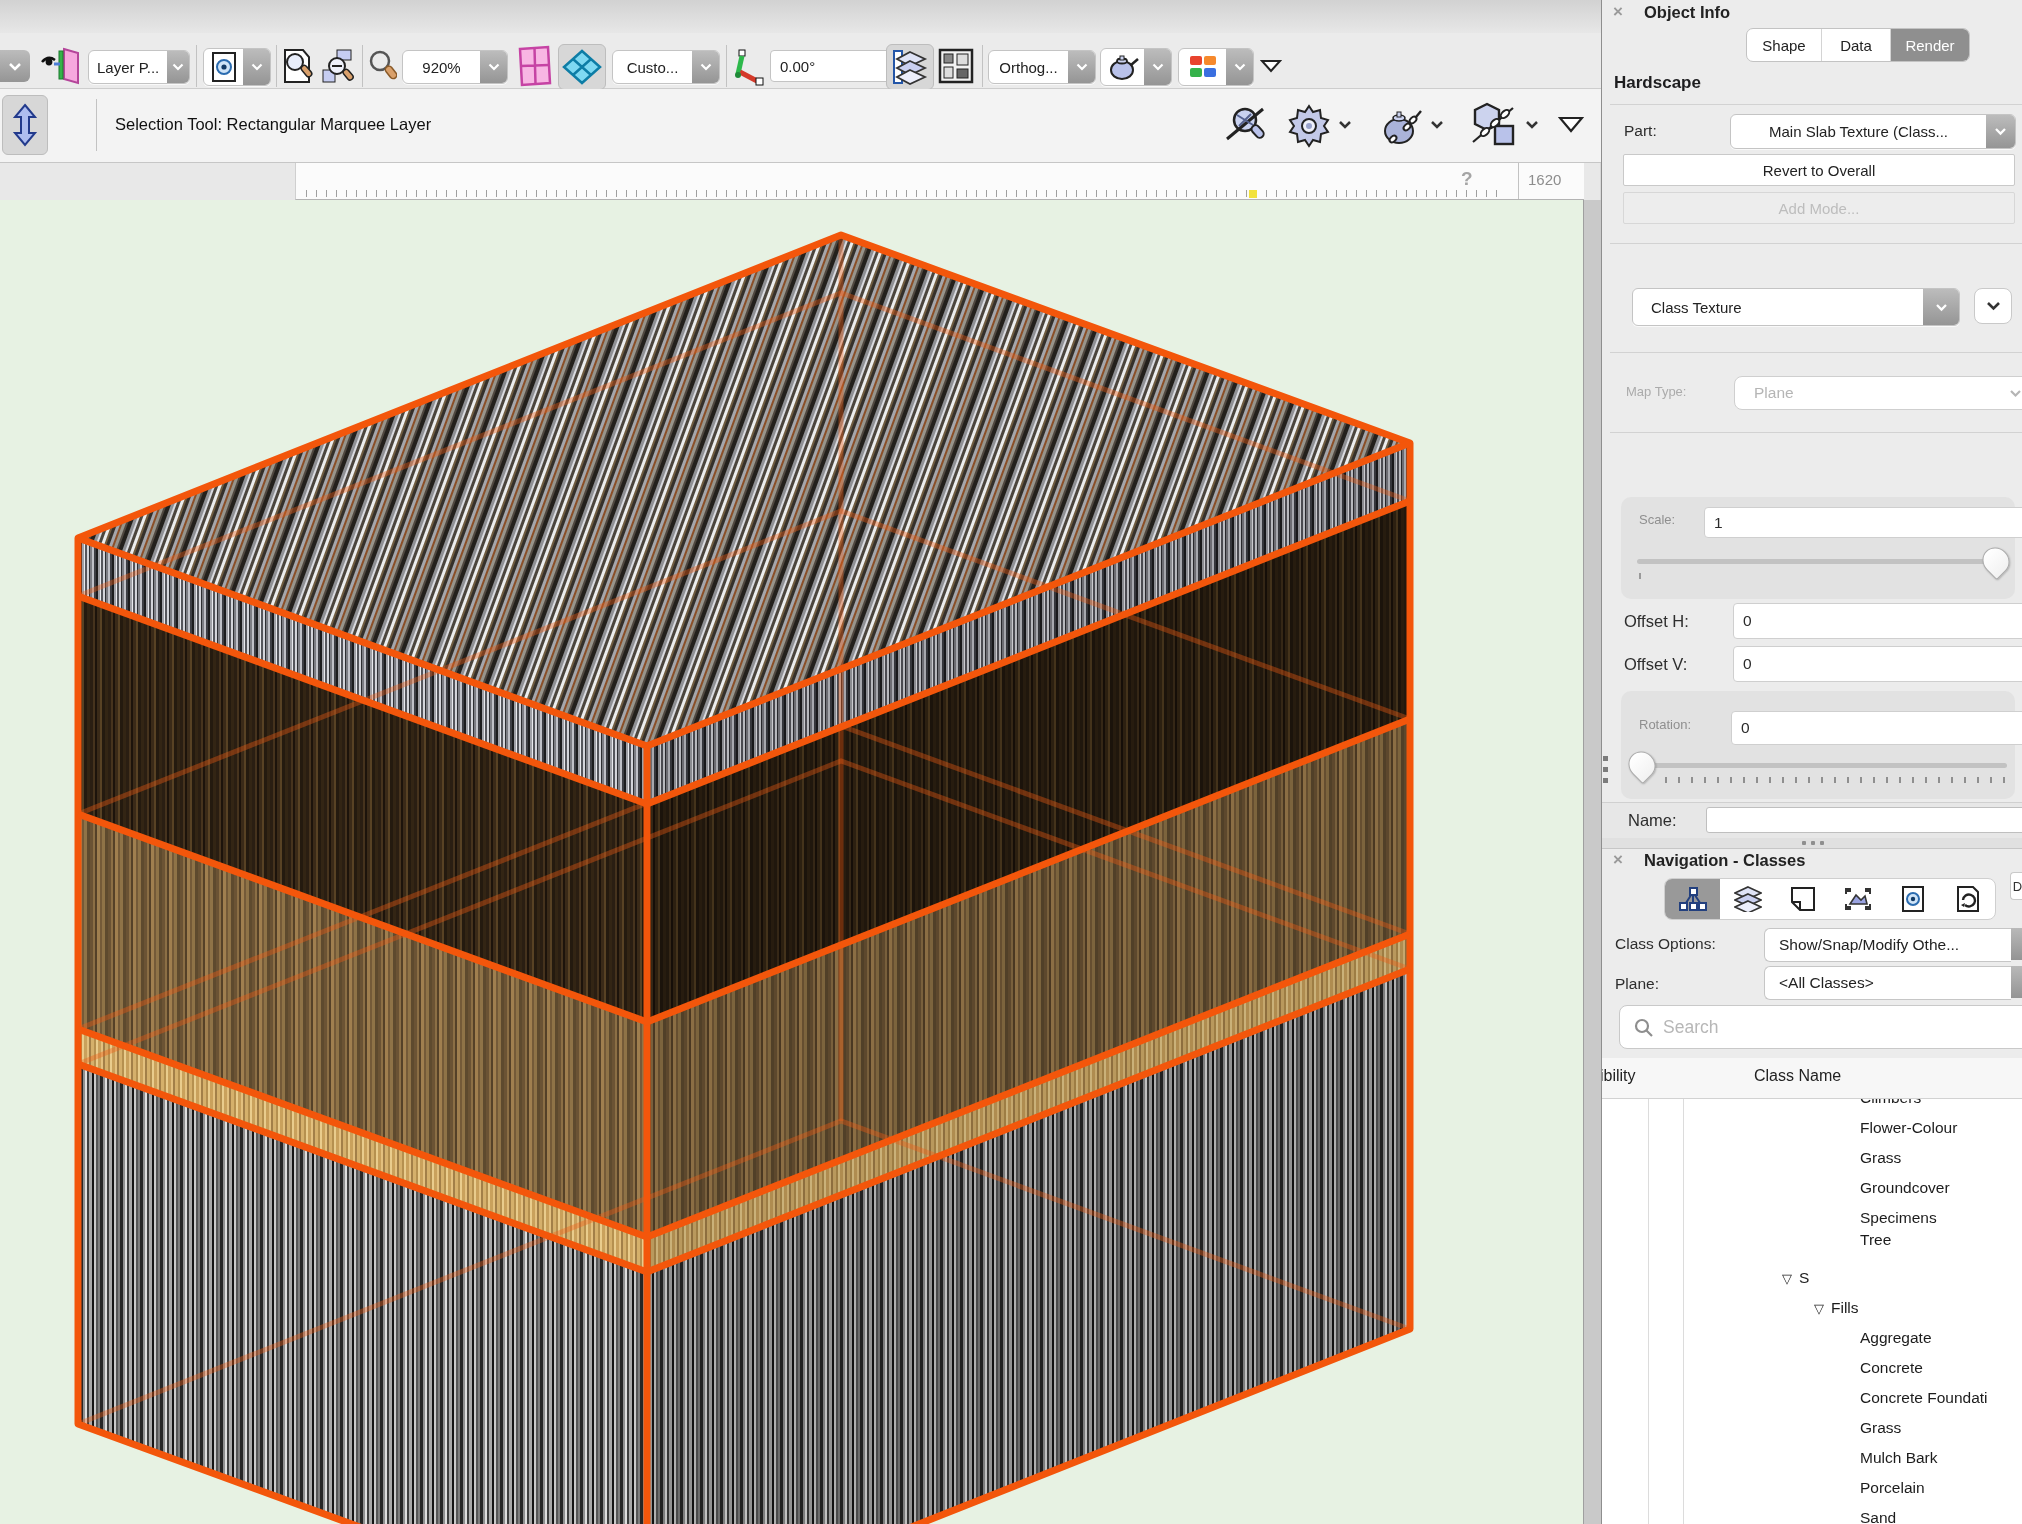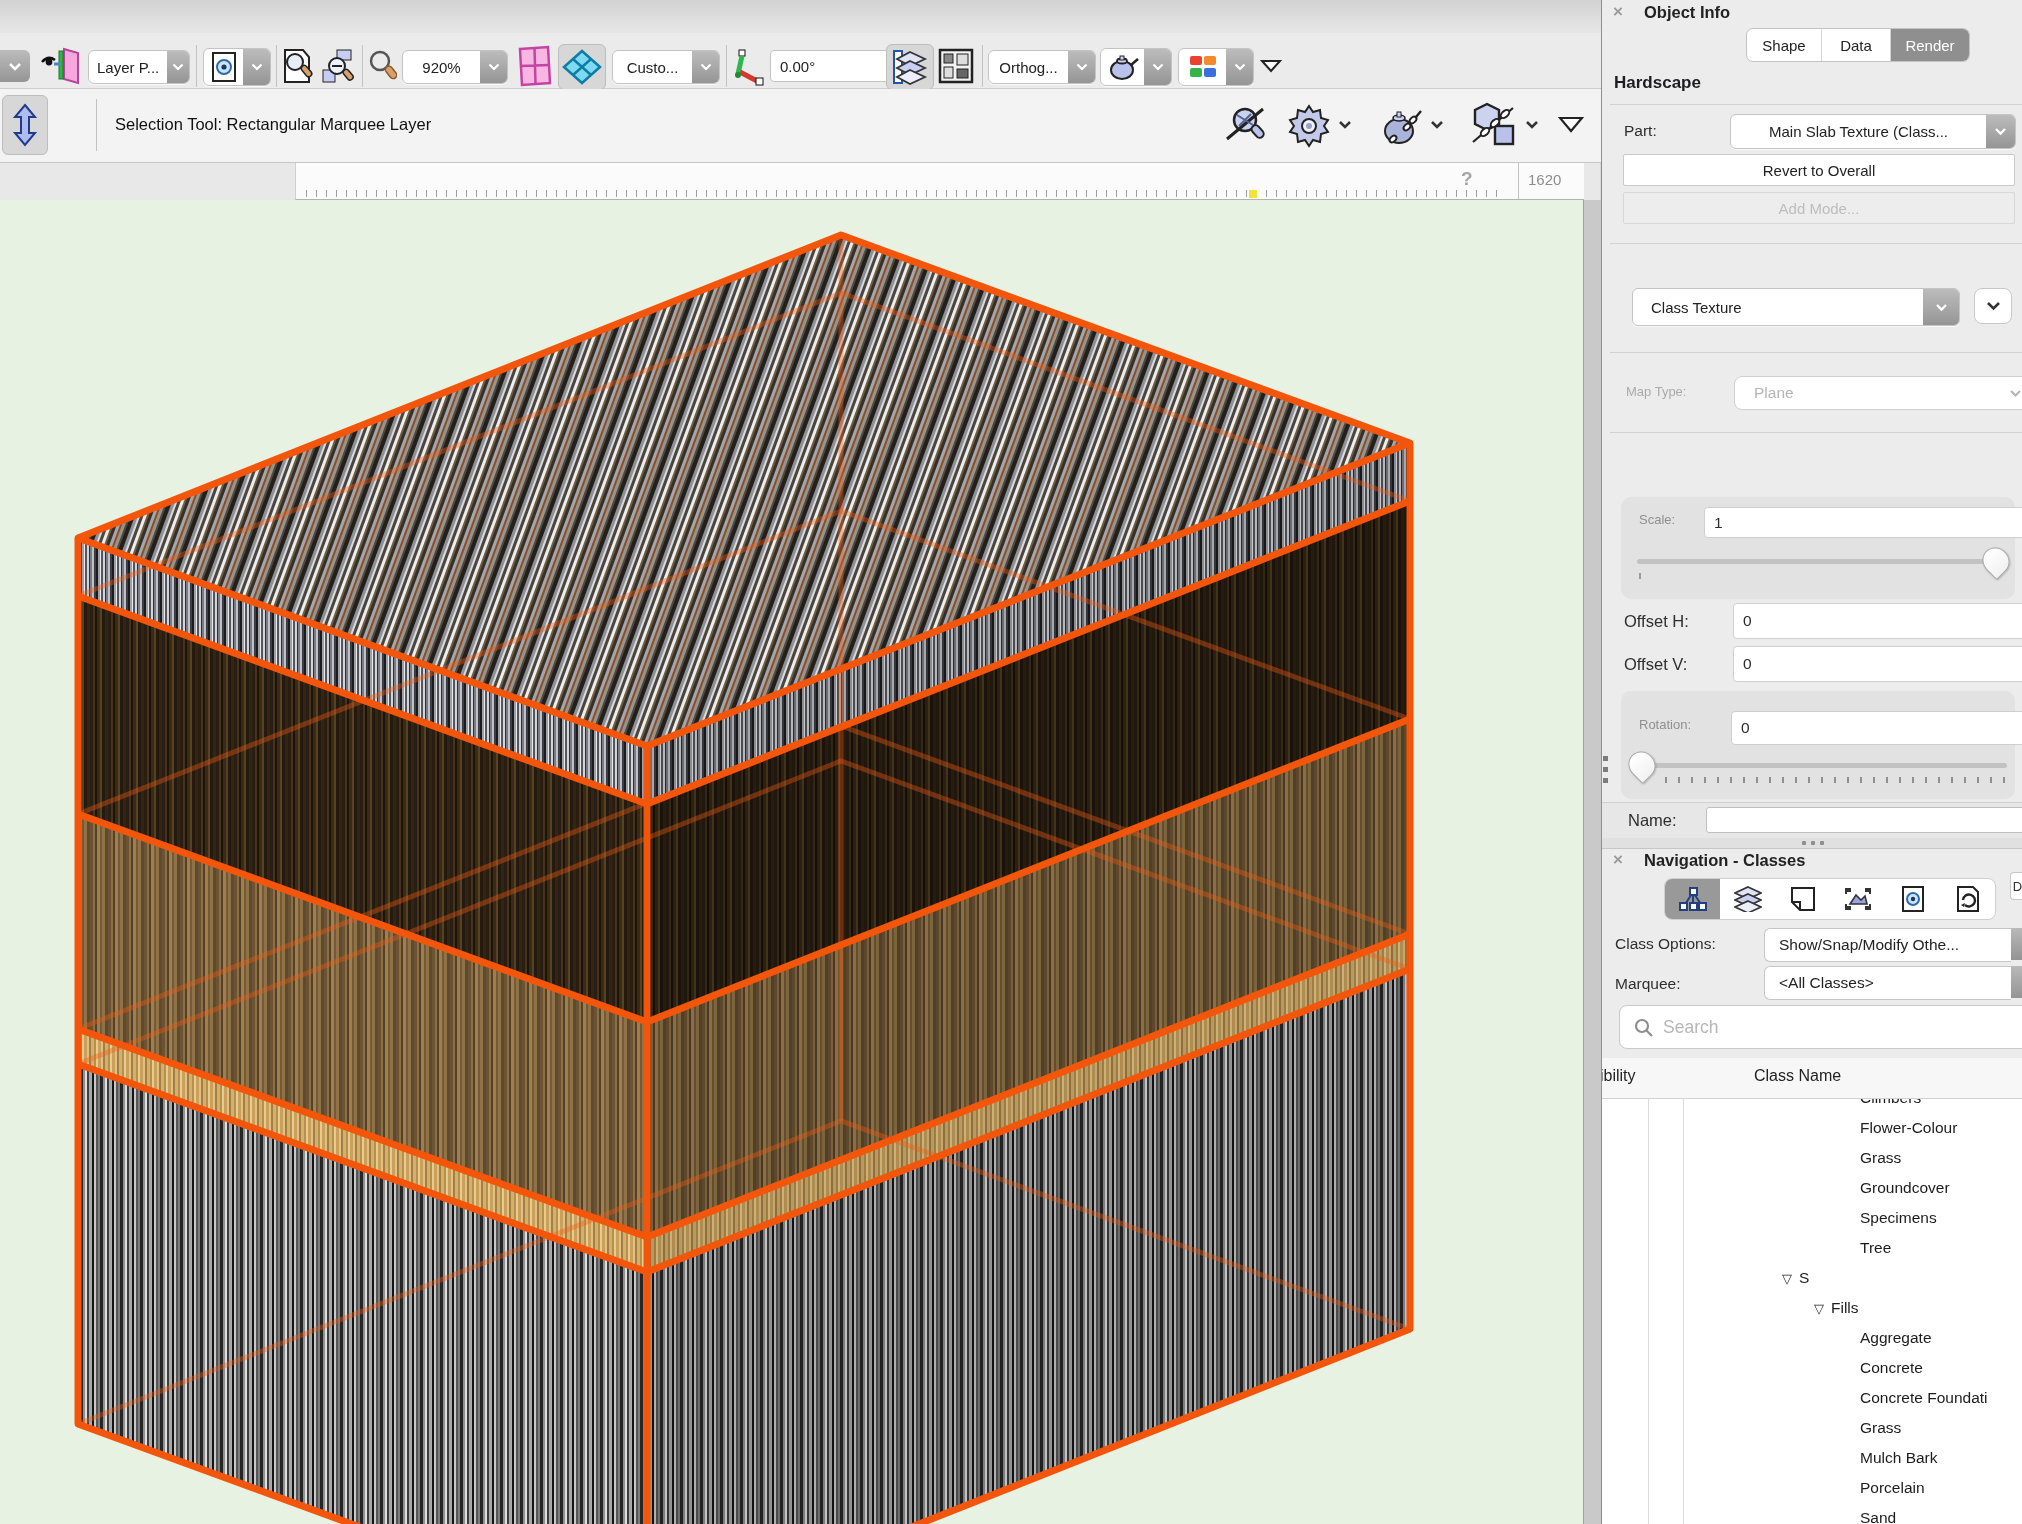--- a/index.html
+++ b/index.html
@@ -586,21 +586,21 @@
           </svg>
       </span>
     </div>
     <div class="abs" style="left:408px;top:872px;width:13px;height:26px;background:#fff;border:1px solid #c9c9c9;border-right:none;border-radius:4px 0 0 4px;display:flex;align-items:center;justify-content:center;font-size:13px;color:#333;overflow:hidden;">D</div>
 
     <div class="abs lbl" style="left:13px;top:935px;">Class Options:</div>
     <div class="abs" style="left:162px;top:928px;display:flex;">
       <span class="ddl" style="width:218px;">Show/Snap/Modify Othe...</span>
       <span class="ddl-cap"></span>
     </div>
-    <div class="abs lbl" style="left:13px;top:975px;">Marquee:</div>
+    <div class="abs lbl" style="left:13px;top:975px;">Plane:</div>
     <div class="abs" style="left:162px;top:966px;display:flex;">
       <span class="ddl" style="width:218px;">&lt;All Classes&gt;</span>
       <span class="ddl-cap"></span>
     </div>
 
     <div class="abs search" style="left:17px;top:1005px;width:404px;">
       <svg width="19" height="19" viewBox="0 0 19 19">
           <circle cx="8" cy="8" r="6" fill="none" stroke="#8e8e8e" stroke-width="2.2"></circle>
           <path d="M12.5 12.5 L18 18" stroke="#8e8e8e" stroke-width="2.2"></path>
         </svg>
@@ -623,21 +623,21 @@
           </div>
         <div class="row" style="top:44px;">
             <span class="nm" style="margin-left:258px;">Grass</span>
           </div>
         <div class="row" style="top:74px;">
             <span class="nm" style="margin-left:258px;">Groundcover</span>
           </div>
         <div class="row" style="top:104px;">
             <span class="nm" style="margin-left:258px;">Specimens</span>
           </div>
-        <div class="row" style="top:134px;">
+        <div class="row" style="top:126px;">
             <span class="nm" style="margin-left:258px;">Tree</span>
           </div>
         <div class="row" style="top:164px;">
             <span class="disc" style="margin-left:180px;">▽</span>
             <span class="nm">S</span>
           </div>
         <div class="row" style="top:194px;">
             <span class="disc" style="margin-left:212px;">▽</span>
             <span class="nm">Fills</span>
           </div>

